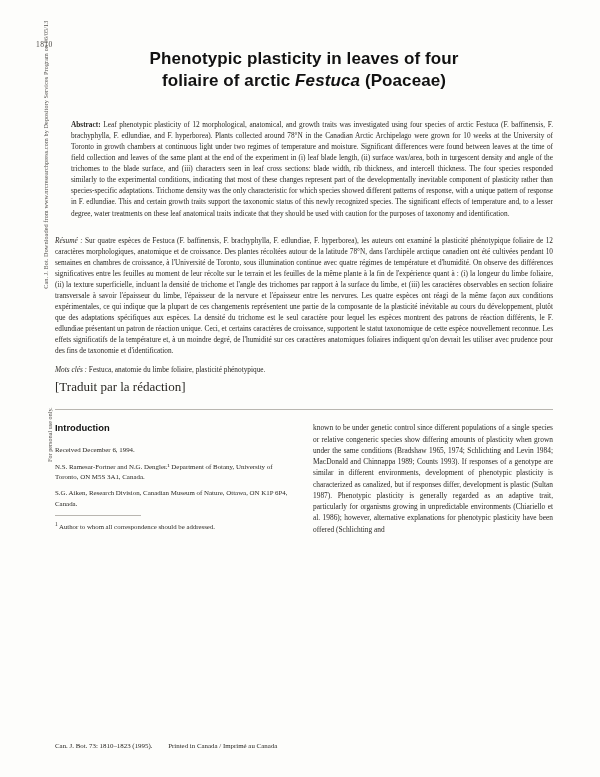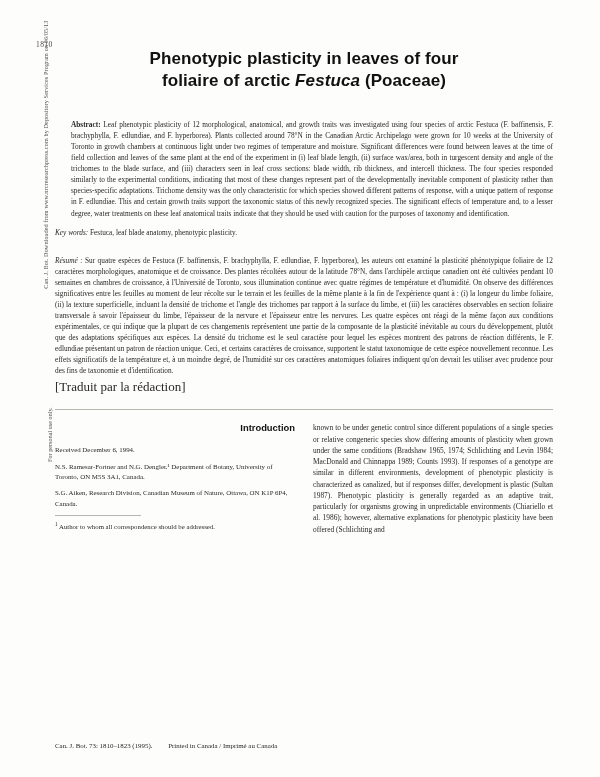--- a/index.html
+++ b/index.html
@@ -133,21 +133,20 @@
   }
   .col {
     width: 240px;
   }
   .sec-head {
     font-family: "Liberation Sans", sans-serif;
     font-weight: bold;
     font-size: 9.4px;
     color: #111;
     margin-bottom: 7px;
-    text-align: right;
   }
   .body-p {
     font-size: 7.4px;
     line-height: 1.52;
     text-align: justify;
     color: #2a2824;
     margin: 0 0 7px 0;
   }
   .recv {
     font-size: 6.9px;
@@ -199,28 +198,28 @@
     <h1 class="title">
       <span>Phenotypic plasticity in leaves of four</span><br>
       <span>foliaire of arctic </span><i>Festuca</i><span> (Poaceae)</span>
     </h1>
 
 
     <div class="abstract-block">
       <span class="lead">Abstract:</span><span> Leaf phenotypic plasticity of 12 morphological, anatomical, and growth traits was investigated using four species of arctic Festuca (F. baffinensis, F. brachyphylla, F. edlundiae, and F. hyperborea). Plants collected around 78°N in the Canadian Arctic Archipelago were grown for 10 weeks at the University of Toronto in growth chambers at continuous light under two regimes of temperature and moisture. Significant differences were found between leaves at the time of field collection and leaves of the same plant at the end of the experiment in (i) leaf blade length, (ii) surface wax/area, both in turgescent density and angle of the trichomes to the blade surface, and (iii) characters seen in leaf cross sections: blade width, rib thickness, and intercell thickness. The four species responded similarly to the experimental conditions, indicating that most of these changes represent part of the developmentally inevitable component of plasticity rather than species-specific adaptations. Trichome density was the only characteristic for which species showed different patterns of response, with a unique pattern of response in F. edlundiae. This and certain growth traits support the taxonomic status of this newly recognized species. The significant effects of temperature and, to a lesser degree, water treatments on these leaf anatomical traits indicate that they should be used with caution for the purposes of taxonomy and identification.</span>
     </div>
 
-    <div class="keywords">
-      <span class="lab">Key words:</span><span> Festuca, leaf blade anatomy, phenotypic plasticity.</span>
-    </div>
 
     <div class="resume-block">
       <span class="lead">Résumé :</span><span> Sur quatre espèces de Festuca (F. baffinensis, F. brachyphylla, F. edlundiae, F. hyperborea), les auteurs ont examiné la plasticité phénotypique foliaire de 12 caractères morphologiques, anatomique et de croissance. Des plantes récoltées autour de la latitude 78°N, dans l'archipèle arctique canadien ont été cultivées pendant 10 semaines en chambres de croissance, à l'Université de Toronto, sous illumination continue avec quatre régimes de température et d'humidité. On observe des différences significatives entre les feuilles au moment de leur récolte sur le terrain et les feuilles de la même plante à la fin de l'expérience quant à : (i) la longeur du limbe foliaire, (ii) la texture superficielle, incluant la densité de trichome et l'angle des trichomes par rapport à la surface du limbe, et (iii) les caractères observables en section foliaire transversale à savoir l'épaisseur du limbe, l'épaisseur de la nervure et l'épaisseur entre les nervures. Les quatre espèces ont réagi de la même façon aux conditions expérimentales, ce qui indique que la plupart de ces changements représentent une partie de la composante de la plasticité inévitable au cours du développement, plutôt que des adaptations spécifiques aux espèces. La densité du trichome est le seul caractère pour lequel les espèces montrent des patrons de réaction différents, le F. edlundiae présentant un patron de réaction unique. Ceci, et certains caractères de croissance, supportent le statut taxonomique de cette espèce nouvellement reconnue. Les effets significatifs de la température et, à un moindre degré, de l'humidité sur ces caractères anatomiques foliaires indiquent qu'on devrait les utiliser avec prudence pour des fins de taxonomie et d'identification.</span>
     </div>
 
+    <div class="motscles">
+      <span class="lab">Mots clés :</span><span> Festuca, anatomie du limbe foliaire, plasticité phénotypique.</span>
+    </div>
 
     <div class="trad">[Traduit par la rédaction]</div>
 
     <hr class="rule">
 
     <div class="cols">
 
       <div class="col">
         <div class="sec-head">Introduction</div>
 

